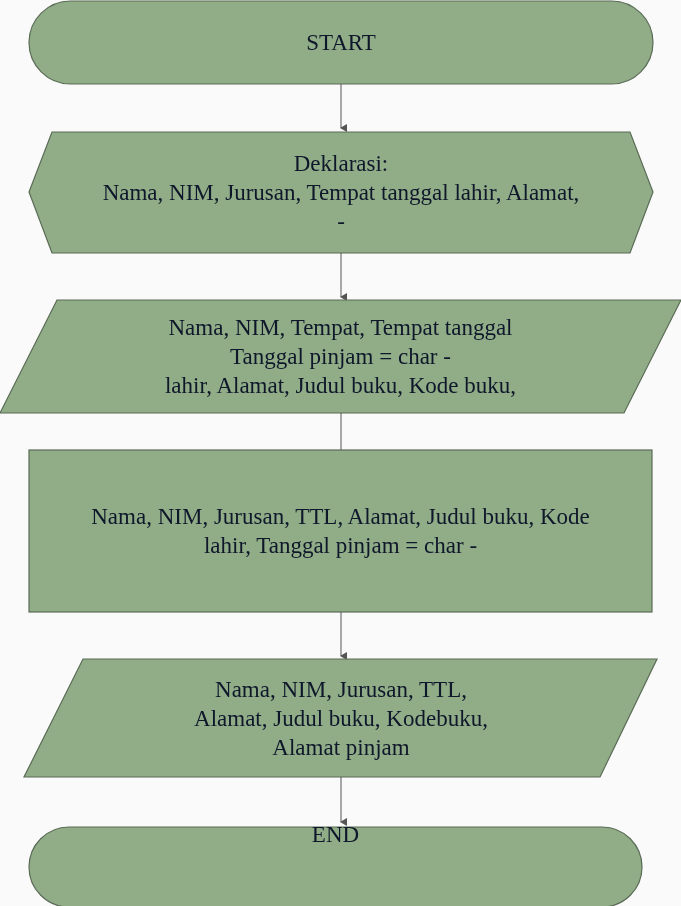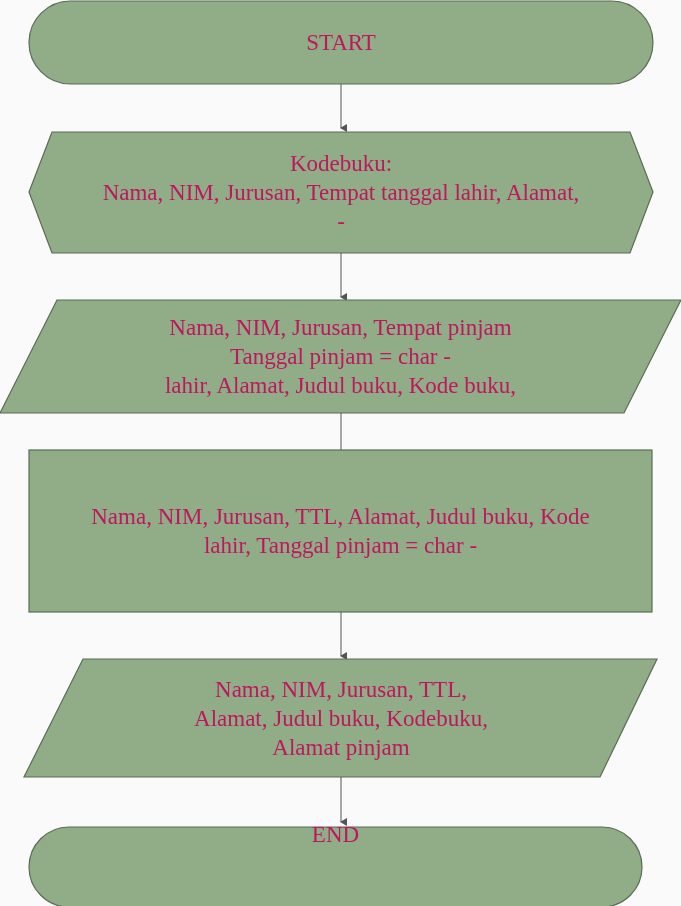--- a/index.html
+++ b/index.html
@@ -1,18 +1,18 @@
 <!DOCTYPE html>
 <html><head>
 <meta charset="utf-8">
 <style>
   html, body { margin:0; padding:0; background:#fafafa; }
   body { width:681px; height:906px; position:relative; overflow:hidden; }
   svg.flow { position:absolute; left:0; top:0; }
-  .lbl { position:absolute; text-align:center; color:#be185d; font-family:"Liberation Serif","DejaVu Serif",serif; font-size:23px; line-height:29px; display:flex; flex-direction:column; justify-content:center; align-items:center; }
+  .lbl { position:absolute; text-align:center; color:#0f172a; font-family:"Liberation Serif","DejaVu Serif",serif; font-size:23px; line-height:29px; display:flex; flex-direction:column; justify-content:center; align-items:center; }
   .lbl span { display:block; white-space:nowrap; }
 </style>
 </head>
 <body>
 
 <svg class="flow" width="681" height="906" viewBox="0 0 681 906">
   <defs>
     <marker id="arrow" markerWidth="8" markerHeight="8" refX="4" refY="6" orient="auto" markerUnits="userSpaceOnUse">
       <path d="M0,0 L8,0 L4,7 z" fill="#555"></path>
     </marker>
@@ -34,27 +34,27 @@
   <line x1="341" y1="777" x2="341" y2="822" stroke="#555" stroke-width="1" marker-end="url(#arrow)"></line>
 
   <rect x="29" y="827" width="613" height="80" rx="40" ry="40" fill="#90ad88" stroke="#5a6b55" stroke-width="1.2"></rect>
 </svg>
 
 <div class="lbl" style="left:29px;top:1px;width:624px;height:83px;">
   <span>START</span>
 </div>
 
 <div class="lbl" style="left:29px;top:130px;width:624px;height:125px;">
-  <span>Kodebuku:</span>
+  <span>Deklarasi:</span>
   <span>Nama, NIM, Jurusan, Tempat tanggal lahir, Alamat,</span>
   <span>-</span>
 </div>
 
 <div class="lbl" style="left:40px;top:300px;width:601px;height:113px;">
-  <span>Nama, NIM, Jurusan, Tempat pinjam</span>
+  <span>Nama, NIM, Tempat, Tempat tanggal</span>
   <span>Tanggal pinjam = char -</span>
   <span>lahir, Alamat, Judul buku, Kode buku,</span>
 </div>
 
 <div class="lbl" style="left:29px;top:450px;width:623px;height:162px;">
   <span>Nama, NIM, Jurusan, TTL, Alamat, Judul buku, Kode</span>
   <span>lahir, Tanggal pinjam = char -</span>
 </div>
 
 <div class="lbl" style="left:54px;top:659px;width:574px;height:118px;text-align:center;">

